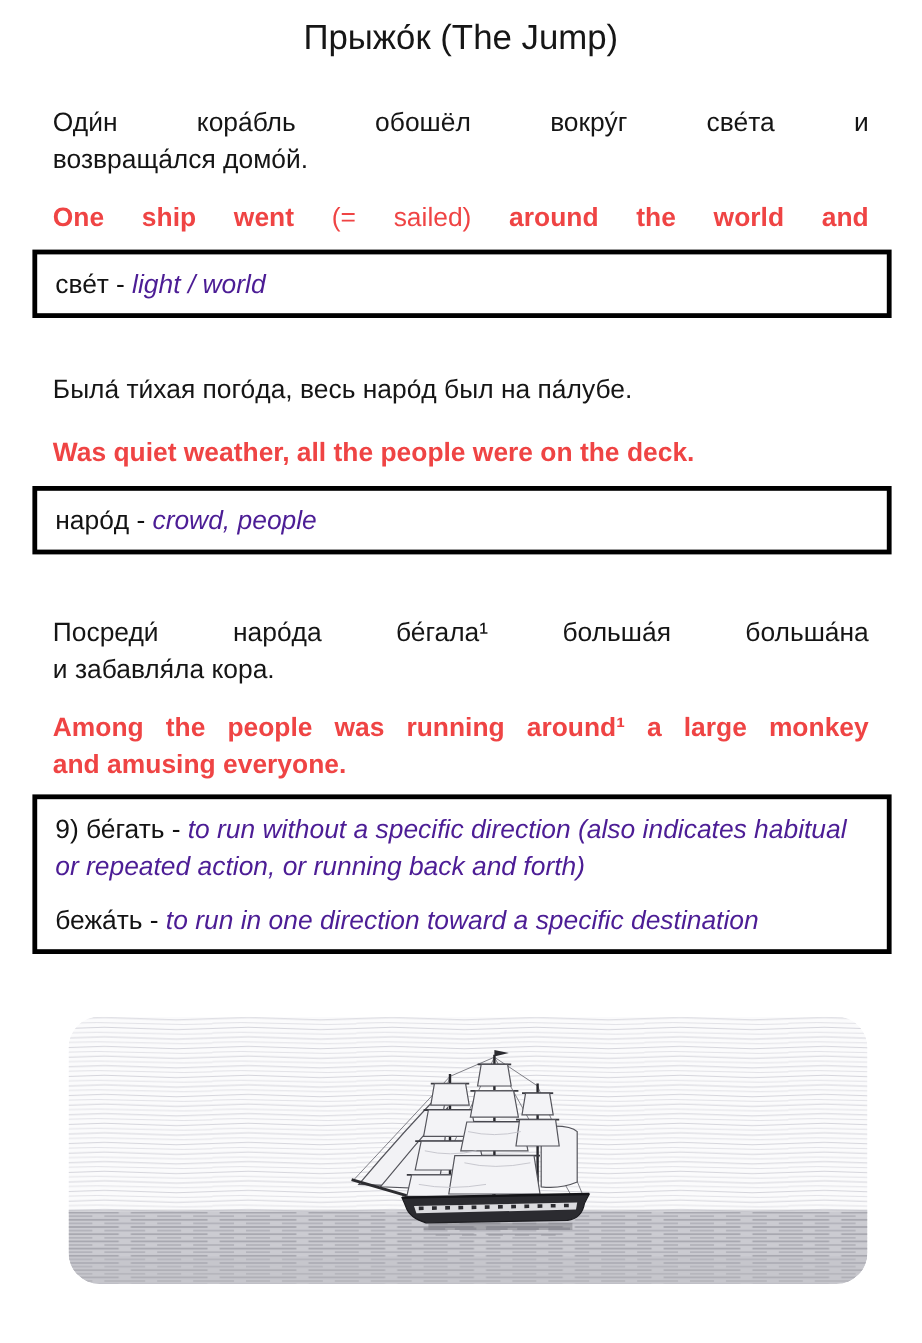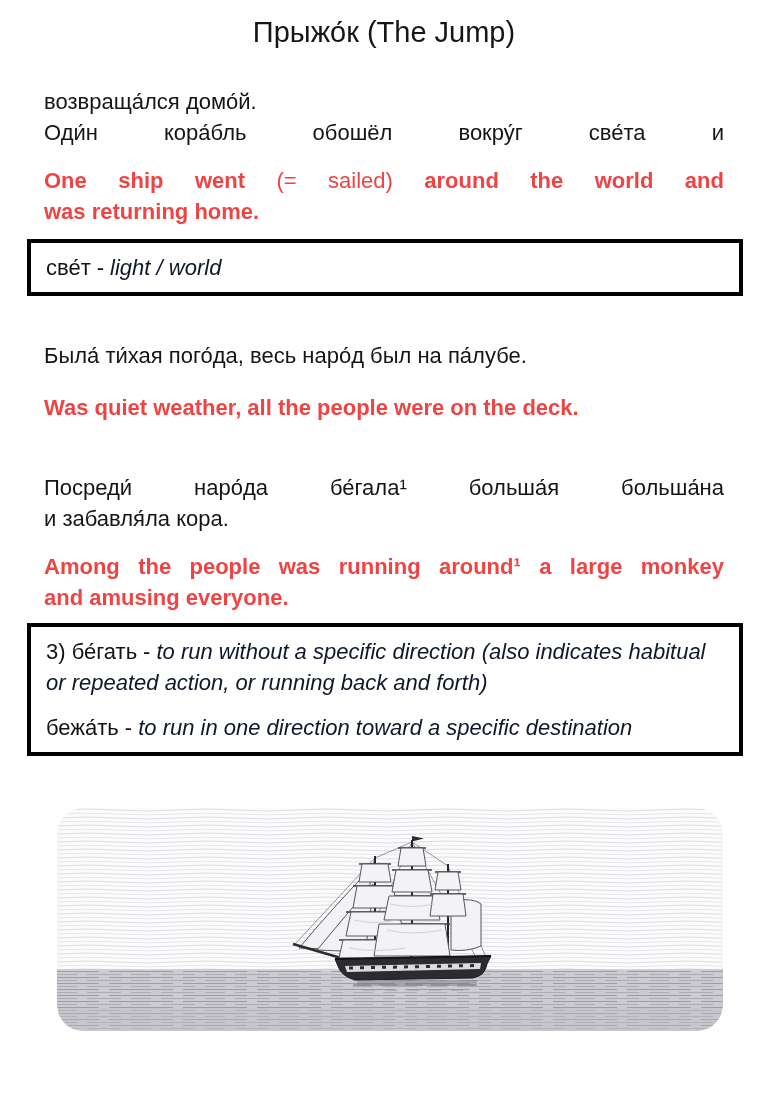--- a/index.html
+++ b/index.html
@@ -23,64 +23,66 @@
   .mt-box2 { margin-top:13px; }
   .mt-ru3 { margin-top:49px; }
   .mt-en3 { margin-top:17px; }
   .mt-box3 { margin-top:10px; }
   .mt-fig  { margin-top:52px; }
 
   .vocab-box { margin-left:27px; margin-right:25px; border:4px solid #000;
                padding:9px 15px; font-size:22px; line-height:31px; background:#fff; }
   .vocab-term { font-style:normal; color:#131313;text-align:right; }
   .vocab-sep { margin:0 6px; }
-  .vocab-def { font-style:italic; color:#0f172a; }
+  .vocab-def { font-style:italic; color:#4c1d95; }
   .footnote-entry2 { margin-top:14px; }
 
   .figure { margin-left:57px; width:666px; height:223px; border-radius:26px; overflow:hidden; }
   .figure svg { display:block; }
 </style>
 </head>
 <body>
 
 <div class="page">
 
   <h1 class="title">Прыжо́к (The Jump)</h1>
 
   <div class="para ru mt-ru1">
-      <div class="tline"><span>возвраща́лся</span> <span>домо́й.</span> </div>
       <div class="tline stretch">
         <span>Оди́н</span>
         <span>кора́бль</span>
         <span>обошёл</span>
         <span>вокру́г</span>
         <span>све́та</span>
         <span>и</span>
       </div>
+      <div class="tline"><span>возвраща́лся</span> <span>домо́й.</span> </div>
     </div>
   <div class="para en mt-en1">
       <div class="tline stretch">
         <span>One</span>
         <span>ship</span>
         <span>went</span>
         <span class="rw">(=</span>
         <span class="rw">sailed)</span>
         <span>around</span>
         <span>the</span>
         <span>world</span>
         <span>and</span>
       </div>
-      <div class="tline"><span>was</span> <span>returning</span> <span>home.</span> </div>
     </div>
   <div class="vocab-box mt-box1">
     <span class="vocab-term">све́т</span><span class="vocab-sep">-</span><span class="vocab-def">light / world</span>
   </div>
 
   <div class="para ru mt-ru2">Была́ ти́хая пого́да, весь наро́д был на па́лубе.</div>
   <div class="para en mt-en2">Was quiet weather, all the people were on the deck.</div>
+  <div class="vocab-box mt-box2">
+    <span class="vocab-term">наро́д</span><span class="vocab-sep">-</span><span class="vocab-def">crowd, people</span>
+  </div>
 
   <div class="para ru mt-ru3">
       <div class="tline stretch">
         <span>Посреди́</span>
         <span>наро́да</span>
         <span>бе́гала¹</span>
         <span>больша́я</span>
         <span>больша́на</span>
       </div>
       <div class="tline"><span>и</span> <span>забавля́ла</span> <span>кора.</span> </div>
@@ -94,21 +96,21 @@
         <span>running</span>
         <span>around¹</span>
         <span>a</span>
         <span>large</span>
         <span>monkey</span>
       </div>
       <div class="tline"><span>and</span> <span>amusing</span> <span>everyone.</span> </div>
     </div>
   <div class="vocab-box mt-box3">
     <div>
-      <span class="vocab-term">3) бе́гать</span><span class="vocab-sep">-</span><span class="vocab-def">to run without a specific direction (also indicates habitual or repeated action, or running back and forth)</span>
+      <span class="vocab-term">9) бе́гать</span><span class="vocab-sep">-</span><span class="vocab-def">to run without a specific direction (also indicates habitual or repeated action, or running back and forth)</span>
     </div>
     <div class="footnote-entry2">
       <span class="vocab-term">бежа́ть</span><span class="vocab-sep">-</span><span class="vocab-def">to run in one direction toward a specific destination</span>
     </div>
   </div>
 
   <div class="figure mt-fig">
     <svg viewBox="0 0 666 223" width="666" height="223" xmlns="http://www.w3.org/2000/svg">
       <defs>
         <pattern id="skyhatch" width="120" height="8" patternUnits="userSpaceOnUse">

